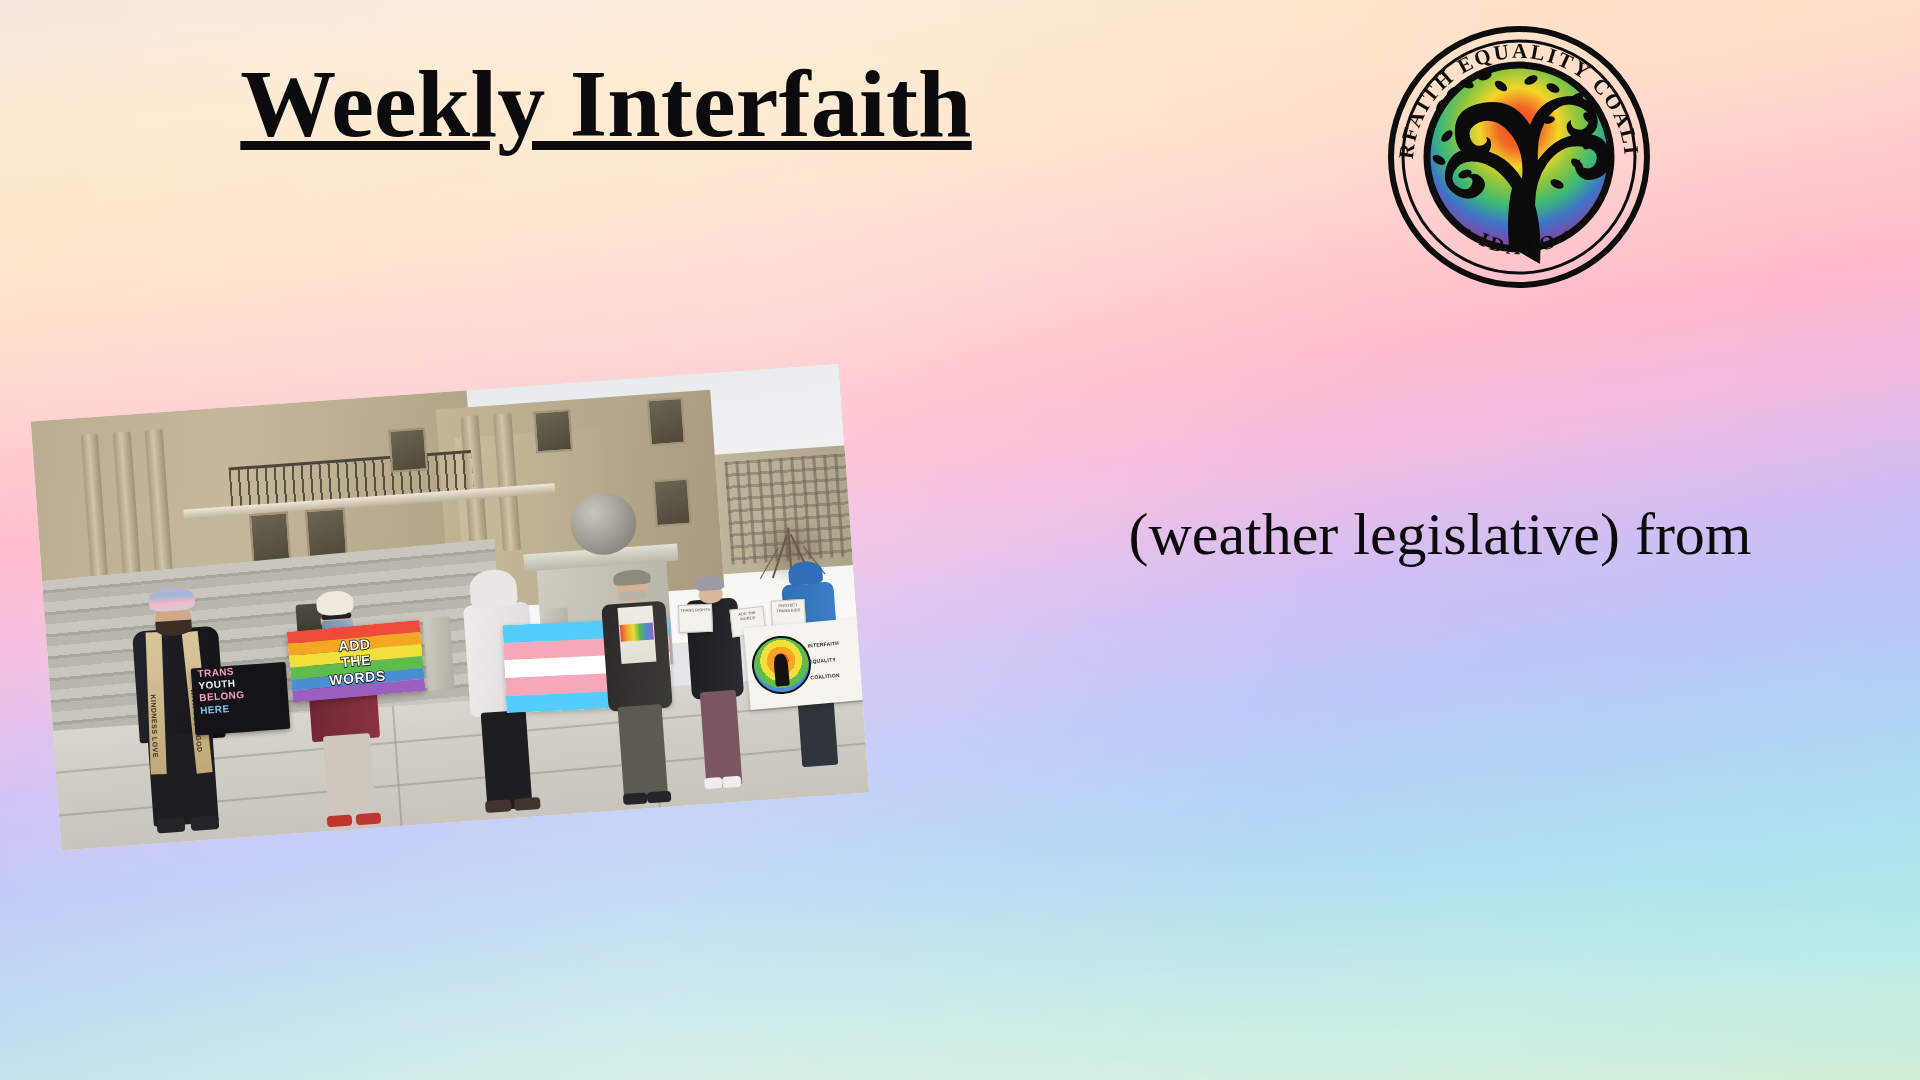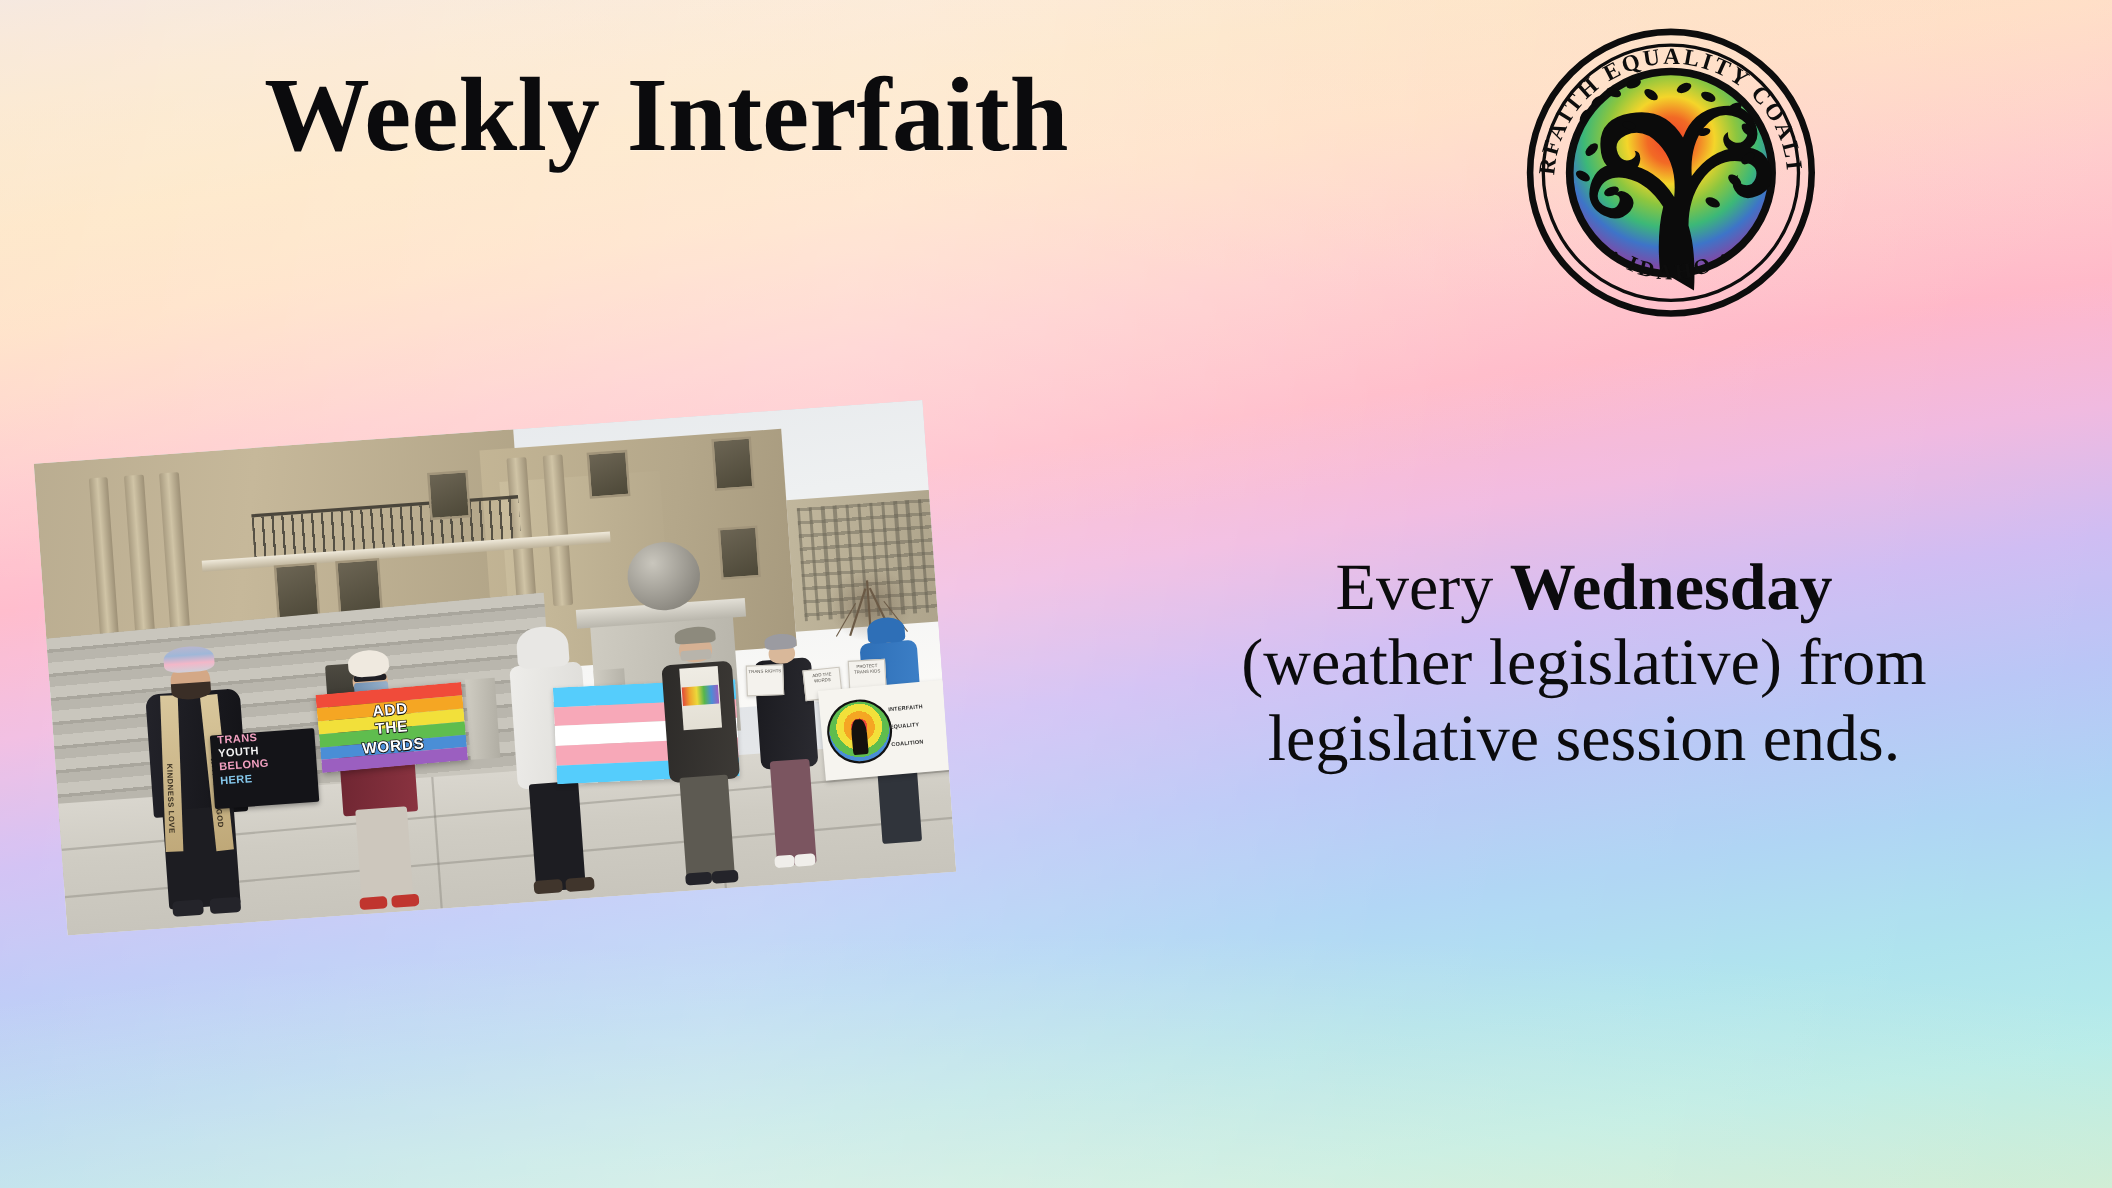--- a/index.html
+++ b/index.html
@@ -59,21 +59,21 @@
     color:#0b0b0d;
   }
   #title-block .tl{
     display:block;
     font-family:"Liberation Serif",serif;
     font-weight:700;
     font-size:96px;
     letter-spacing:0.2px;
     text-shadow:0 1px 0 rgba(255,255,255,0.25);
   }
-  #title-line-1{margin-bottom:6px;}
+  #title-line-1{margin-bottom:6px;text-decoration:underline;}
 
   
   #logo-wrap{
     position:absolute;left:1381px;top:14px;width:276px;height:278px;
   }
   #logo-svg{display:block;width:276px;height:278px;}
 
   
   #info-block{
     position:absolute;left:1020px;top:500px;width:840px;
@@ -325,23 +325,21 @@
       <text font-family="Liberation Serif, serif" font-size="21" font-weight="700" letter-spacing="2.4" fill="#0d0d0d">
         <textPath href="#arcTop" startOffset="50%" text-anchor="middle">INTERFAITH EQUALITY COALITION</textPath>
       </text>
       <text font-family="Liberation Serif, serif" font-size="20" font-weight="700" letter-spacing="3.5" fill="#0d0d0d">
         <textPath href="#arcBot" startOffset="50%" text-anchor="middle">· IDAHO ·</textPath>
       </text>
     </svg>
   </div>
 
   <div id="info-block">
-    <span class="ln"><span>Every </span><b>Wednesday</b></span>
     <span class="ln">(weather legislative) from</span>
-    <span class="ln">legislative session ends.</span>
   </div>
 
   <div id="photo-frame">
     <div id="photo">
 
       <div class="ph-sky"></div>
 
       <div class="bldg bldg-far"></div>
       <div class="far-win"></div>
       <div class="bldg bldg-main"></div>

